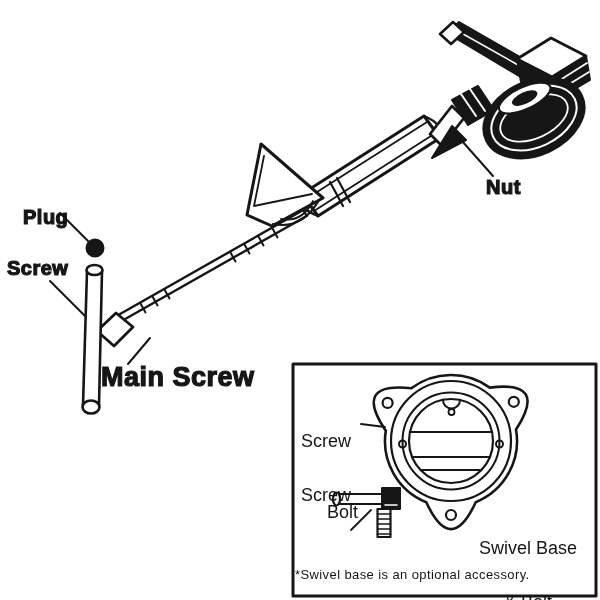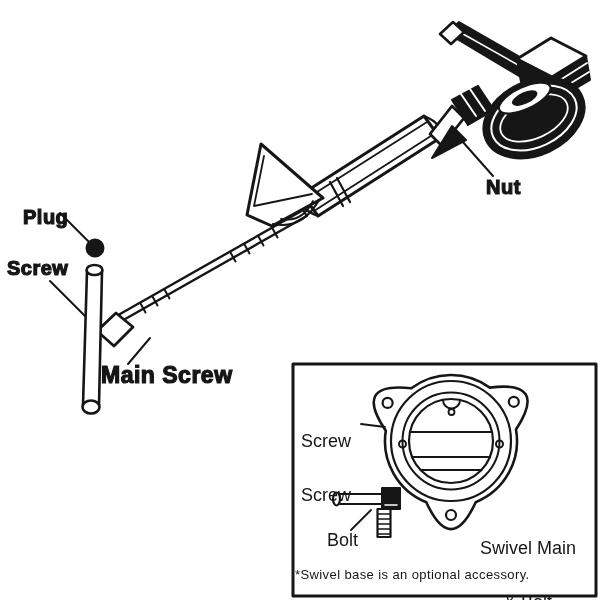--- a/index.html
+++ b/index.html
@@ -7,21 +7,21 @@
     width:600px;height:600px;position:relative;overflow:hidden;
     background:#ffffff;color:#161616;
     font-family:"Liberation Sans", sans-serif;
   }
   svg{position:absolute;left:0;top:0;}
   .lbl{position:absolute;white-space:pre;color:#161616;}
   .lbl-bold{
     font-weight:bold;font-size:20px;letter-spacing:.5px;
     -webkit-text-stroke:1.2px #161616;
   }
-  .lbl-bold.big{font-size:23px;}
+  .lbl-bold.big{font-size:27px;}
   .lbl-reg{font-weight:400;font-size:18px;line-height:18px;}
   .center{text-align:center;}
   .line{display:block;}
   .footnote{font-size:13px;letter-spacing:.4px;font-weight:400;}
 </style>
 </head>
 <body>
 
 <svg width="600" height="600" viewBox="0 0 600 600">
   <g stroke="#161616" fill="none" stroke-linecap="round" stroke-linejoin="round">
@@ -144,20 +144,20 @@
 
 <div class="lbl lbl-bold big" style="left:101px;top:362px;">Main Screw</div>
 
 <div class="lbl lbl-bold" style="left:486px;top:176px;">Nut</div>
 
 <div class="lbl lbl-reg center" style="left:292px;top:396px;width:68px;">
   <span class="line">Screw</span>
   <span class="line">Screw</span>
 </div>
 
-<div class="lbl lbl-reg" style="left:327px;top:531px;text-align:right;">Bolt</div>
+<div class="lbl lbl-reg" style="left:327px;top:503px;text-align:right;">Bolt</div>
 
 <div class="lbl lbl-reg center" style="left:464px;top:503px;width:128px;">
-  <span class="line">Swivel Main</span>
+  <span class="line">Swivel Base</span>
   <span class="line">&amp; Bolt</span>
 </div>
 
 <div class="lbl footnote" style="left:295px;top:567px;">*Swivel base is an optional accessory.</div>
 
 </body></html>

